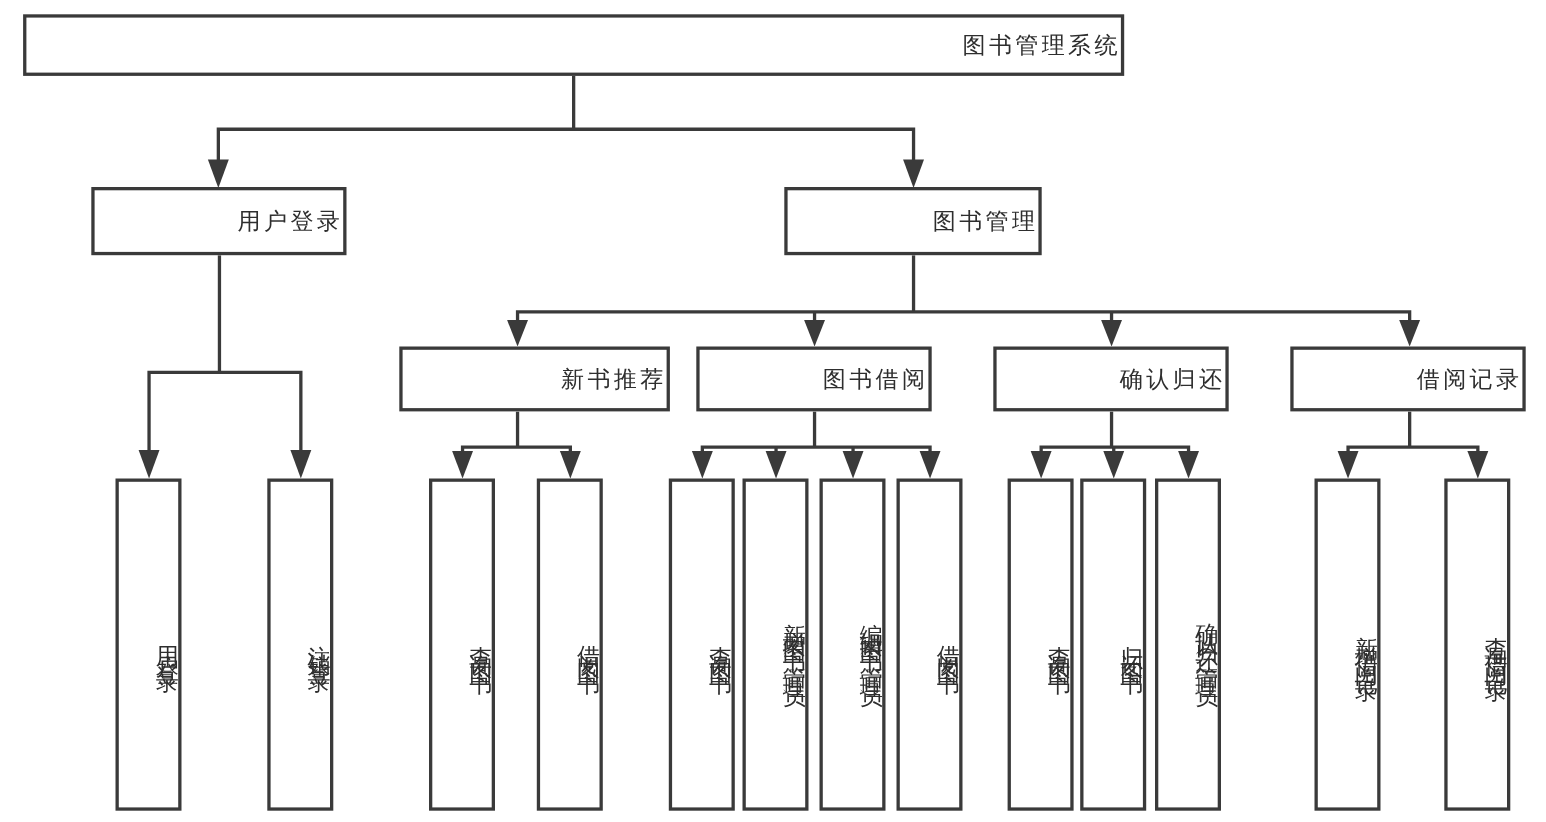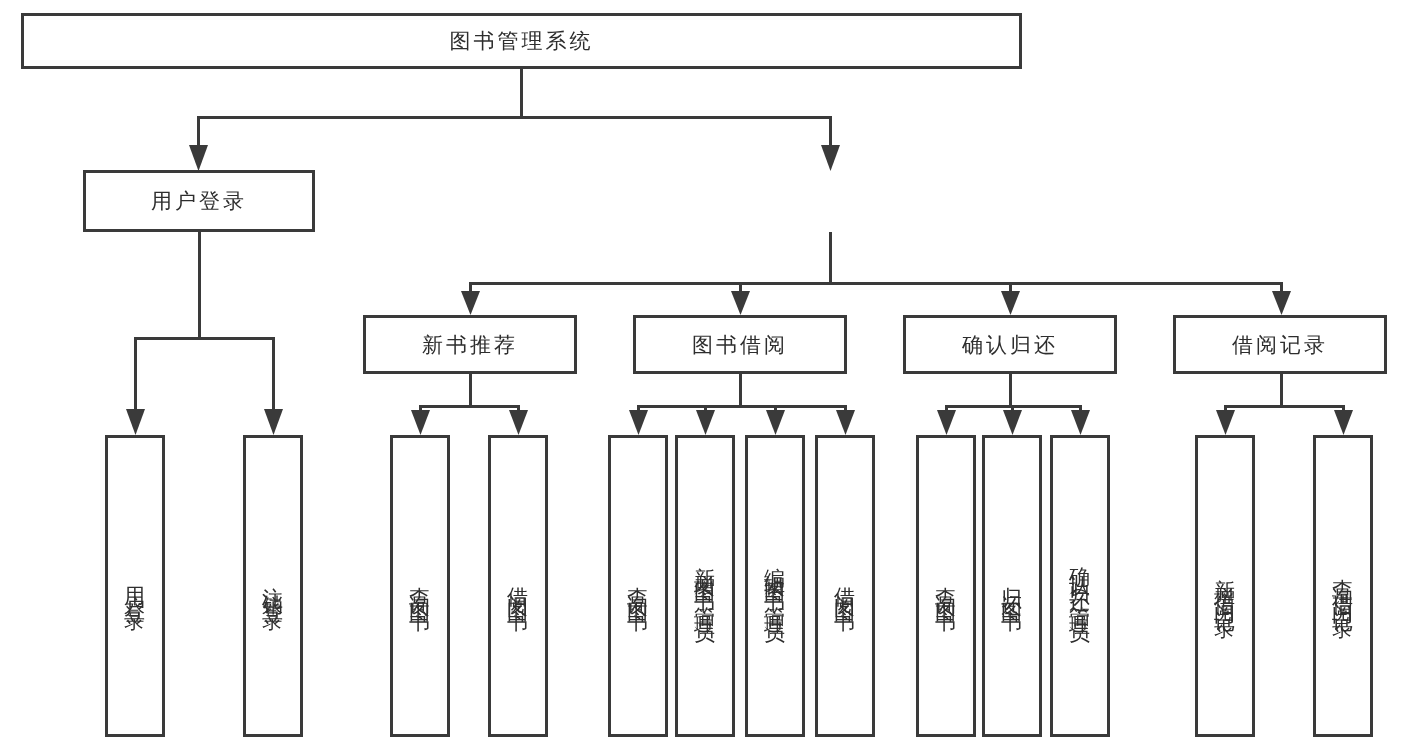--- a/index.html
+++ b/index.html
@@ -17,21 +17,21 @@
     overflow:hidden;
   }
   svg.connectors{position:absolute;left:0;top:0;z-index:1;}
   svg.connectors path{stroke:var(--line);stroke-width:3;fill:none;}
   svg.connectors polygon{fill:var(--line);stroke:none;}
   .node{
     position:absolute;
     box-sizing:border-box;
     background:var(--fill);
     border:3px solid var(--line);
-    display:flex;align-items:center;justify-content:center;
+    display:flex;align-items:center;justify-content:flex-end;
     color:var(--text);
     z-index:2;
   }
   .node .hlabel{
     font-size:21px;
     letter-spacing:3px;
     white-space:nowrap;
   }
   .leaf .vlabel{
     writing-mode:vertical-rl;
@@ -92,22 +92,25 @@
     <polygon points="1334,410 1353,410 1343.5,435"></polygon>
   </svg>
 
   <div class="node" style="left:21px;top:13px;width:1001px;height:56px;">
     <span class="hlabel">图书管理系统</span>
   </div>
 
   <div class="node" style="left:83px;top:170px;width:232px;height:62px;">
     <span class="hlabel">用户登录</span>
   </div>
+  <div class="node" style="left:713px;top:170px;width:234px;height:62px;">
+    <span class="hlabel">图书管理</span>
+  </div>
 
-  <div class="node" style="left:363px;top:315px;width:214px;height:59px;">
+  <div class="node" style="left:363px;top:315px;width:246px;height:59px;">
     <span class="hlabel">新书推荐</span>
   </div>
   <div class="node" style="left:633px;top:315px;width:214px;height:59px;">
     <span class="hlabel">图书借阅</span>
   </div>
   <div class="node" style="left:903px;top:315px;width:214px;height:59px;">
     <span class="hlabel">确认归还</span>
   </div>
   <div class="node" style="left:1173px;top:315px;width:214px;height:59px;">
     <span class="hlabel">借阅记录</span>

